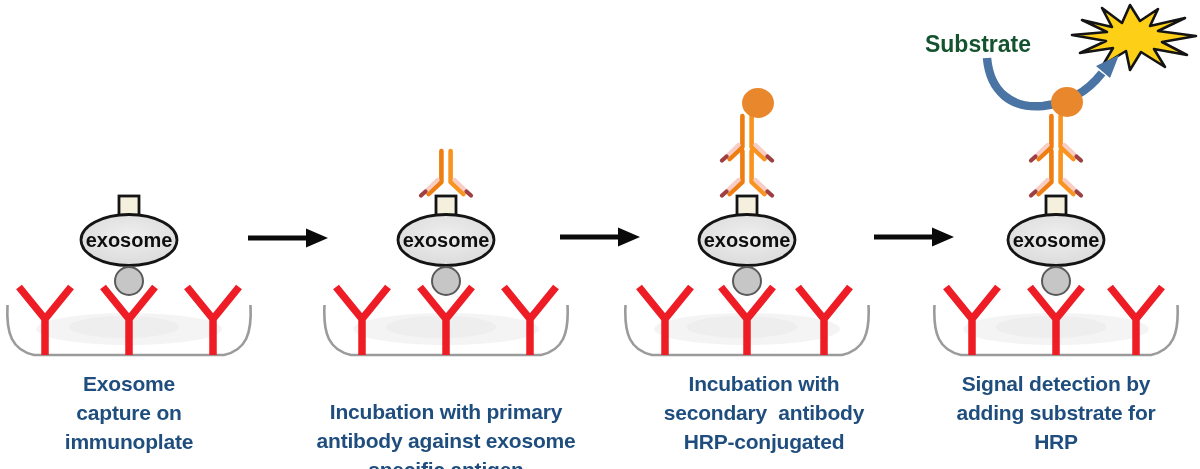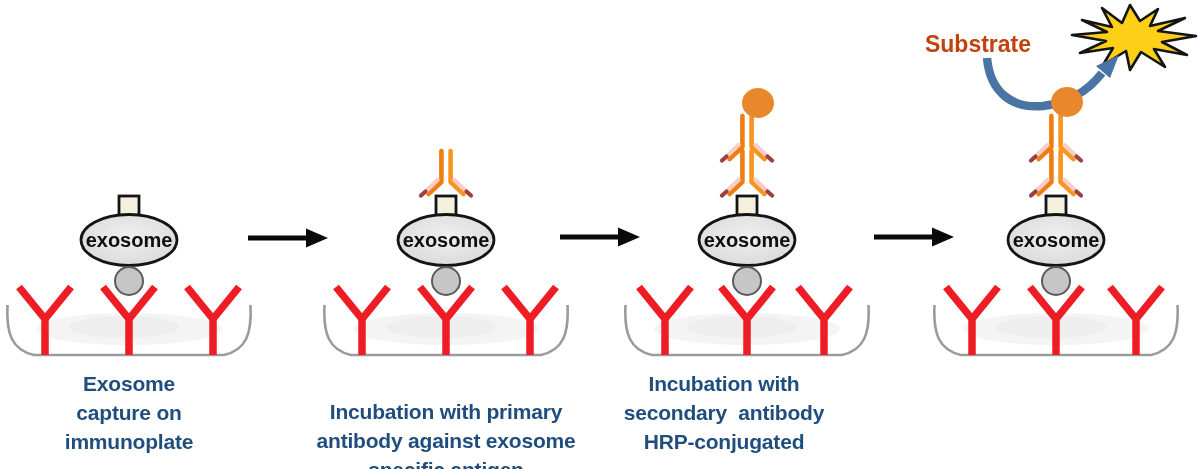--- a/index.html
+++ b/index.html
@@ -8,21 +8,21 @@
     font-family:"Liberation Sans", sans-serif;
   }
   #diagram-svg{position:absolute;left:0;top:0;}
   .caption{
     position:absolute;top:369px;width:280px;
     text-align:center;color:#1F4E7E;font-weight:700;font-size:21px;line-height:29px;
     white-space:pre-wrap;letter-spacing:-0.2px;
   }
   .substrate-label{
     position:absolute;left:908px;top:31px;width:140px;text-align:center;
-    color:#c2410c;font-weight:700;font-size:23px;line-height:26px;
+    color:#14532d;font-weight:700;font-size:23px;line-height:26px;
   }
   .exo-text{
     font-family:"Liberation Sans", sans-serif;font-weight:700;font-size:20px;fill:#0E0E0E;
   }
 </style>
 </head>
 <body>
 
 <div id="stage">
 
@@ -122,16 +122,19 @@
   </svg>
 
   <div class="substrate-label">Substrate</div>
 
   <div class="caption" style="left:-11px;">Exosome
 capture on
 immunoplate</div>
   <div class="caption" style="left:306px;margin-top:28px;">Incubation with primary
 antibody against exosome
 specific antigen</div>
-  <div class="caption" style="left:584px;">Incubation with
+  <div class="caption" style="left:624px;">Incubation with
 secondary  antibody
 HRP-conjugated</div>
+  <div class="caption" style="left:916px;">Signal detection by
+adding substrate for
+HRP</div>
 </div>
 
 </body></html>

